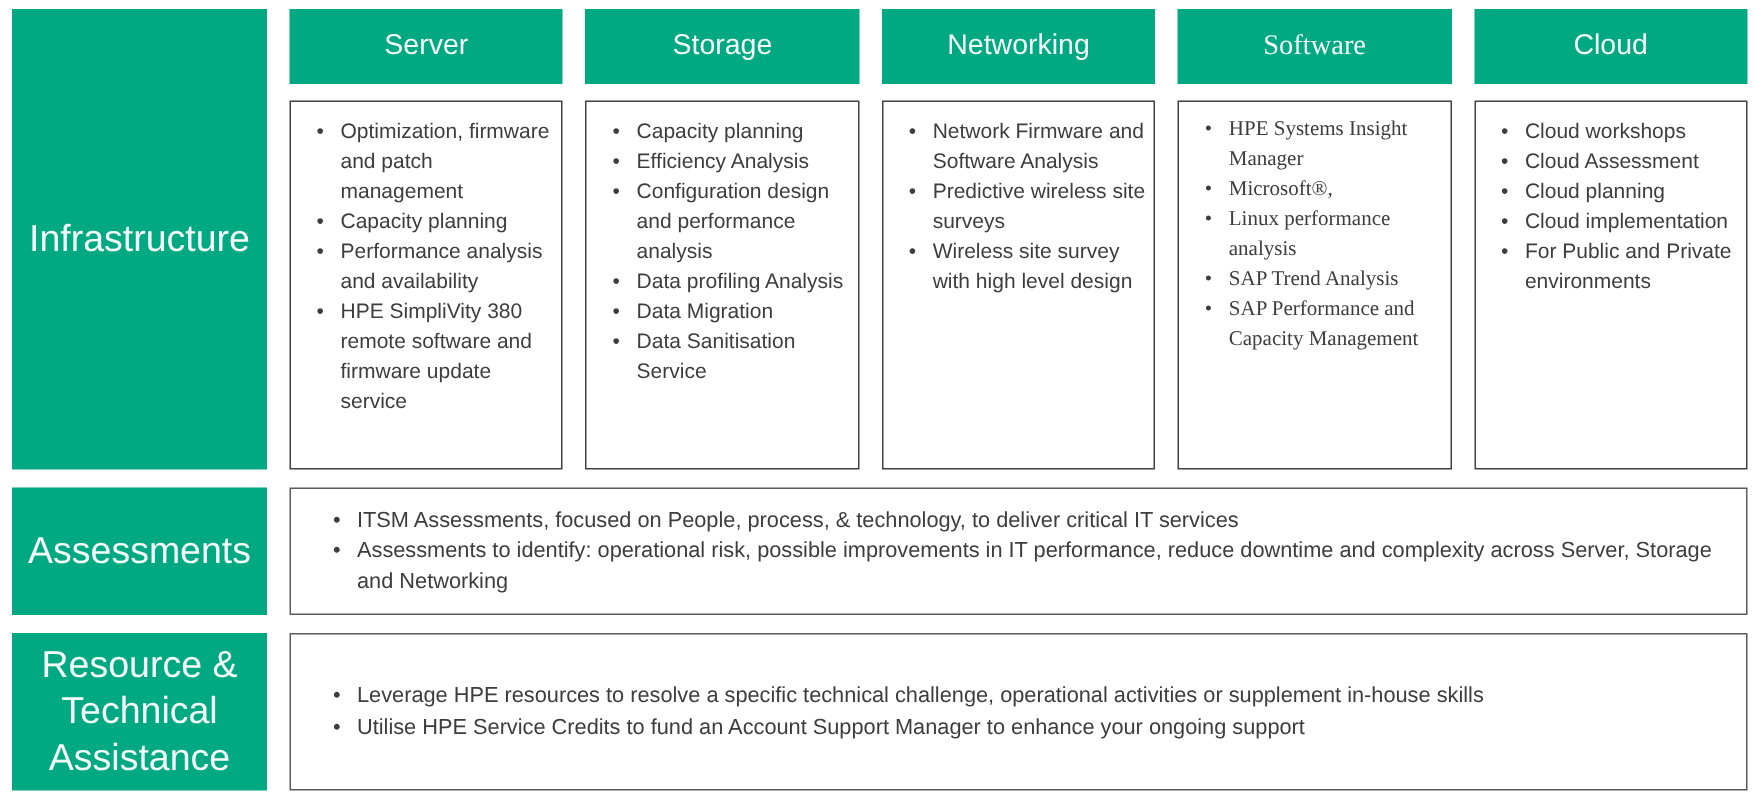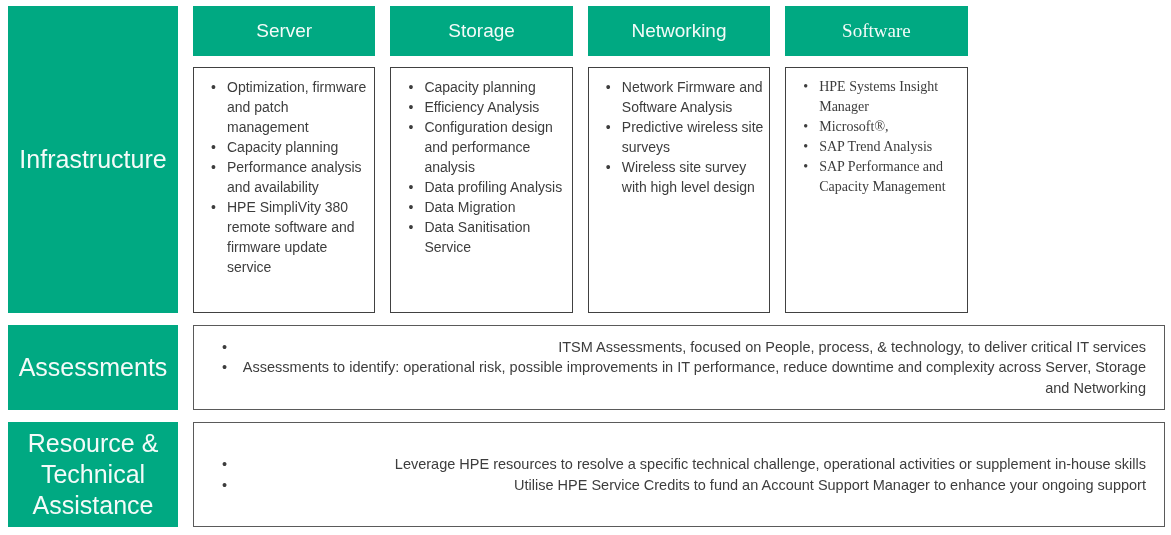--- a/index.html
+++ b/index.html
@@ -73,21 +73,20 @@
   }
   .wide-box {
     grid-column: 2 / 7;
     border: 1px solid #5a5a5a;
     background: #ffffff;
     display: flex;
     flex-direction: column;
     justify-content: center;
     padding: 6px 18px 6px 26px;
     box-sizing: border-box;
-    text-align: right;
   }
   .wide-box ul.bullets {
     font-size: 14.5px;
     line-height: 1.42;
     padding-left: 18px;
   }
 </style>
 </head>
 <body>
 
@@ -131,26 +130,39 @@
         </ul>
     </div>
   </div>
 
   <div class="col" style="grid-row:1; grid-column:5;font-family:Liberation Serif, serif;">
     <div class="col-header">Software</div>
     <div class="col-box">
       <ul class="bullets">
           <li>HPE Systems Insight Manager</li>
           <li>Microsoft®,</li>
+          <li>Linux performance analysis</li>
           <li>SAP Trend Analysis</li>
           <li>SAP Performance and Capacity Management</li>
         </ul>
     </div>
   </div>
 
+  <div class="col" style="grid-row:1; grid-column:6;">
+    <div class="col-header">Cloud</div>
+    <div class="col-box">
+      <ul class="bullets">
+          <li>Cloud workshops</li>
+          <li>Cloud Assessment</li>
+          <li>Cloud planning</li>
+          <li>Cloud implementation</li>
+          <li>For Public and Private environments</li>
+        </ul>
+    </div>
+  </div>
 
   <div class="row-label" style="grid-row:2; grid-column:1;">Assessments</div>
   <div class="wide-box" style="grid-row:2;">
     <ul class="bullets">
         <li>ITSM  Assessments, focused on People, process, &amp; technology, to deliver critical IT services</li>
         <li>Assessments to identify: operational risk, possible improvements in IT performance, reduce downtime and complexity across Server, Storage and Networking</li>
       </ul>
   </div>
 
   <div class="row-label" style="grid-row:3; grid-column:1;">Resource &amp; Technical Assistance</div>

